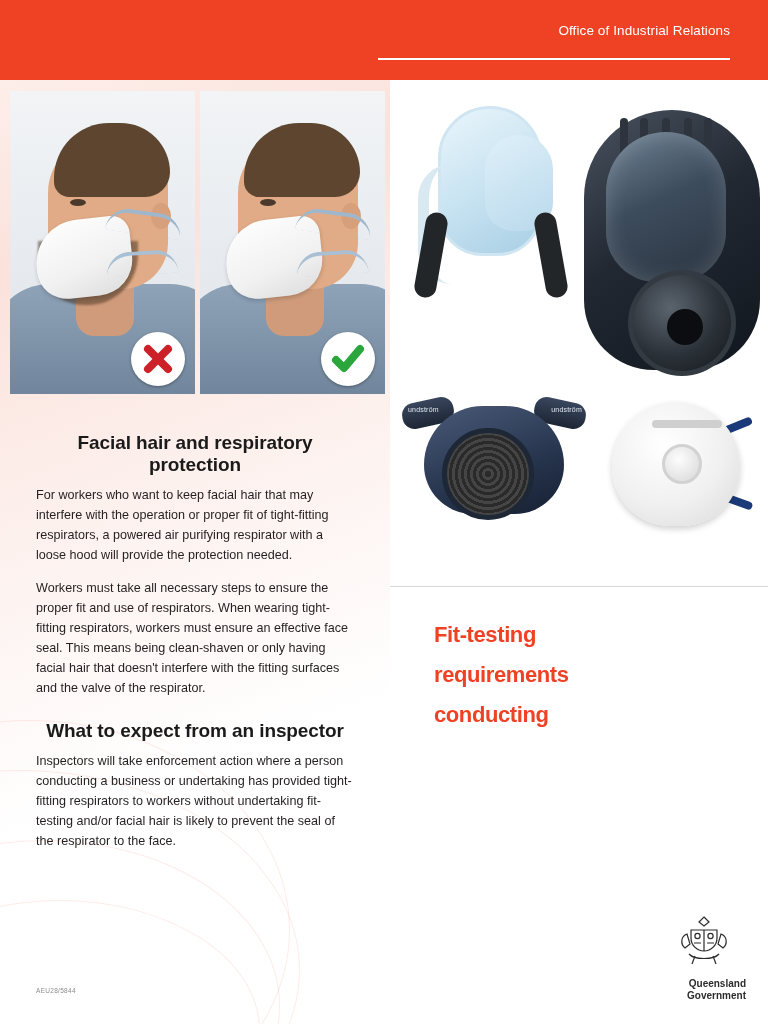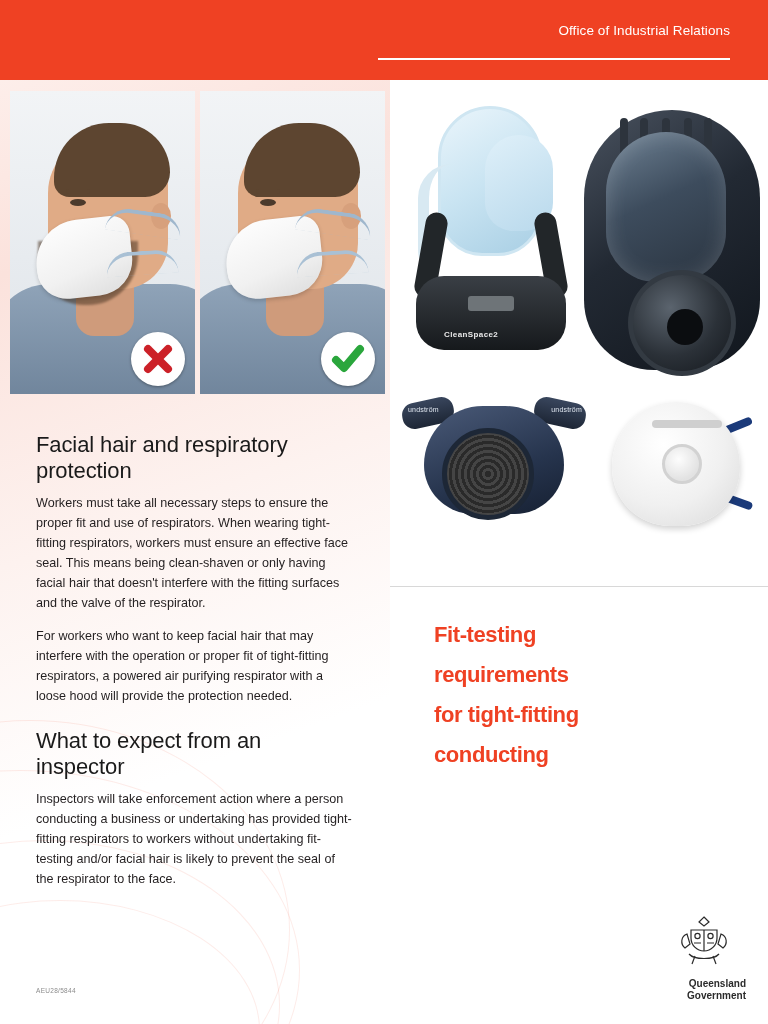--- a/index.html
+++ b/index.html
@@ -175,25 +175,26 @@
   }
   .badge svg { display: block; }
 
   
   .body-text {
     position: absolute;
     left: 36px; top: 352px;
     width: 318px;
   }
   h2.section-title {
-    font-size: 22px;
-    font-weight: 400;
+    font-size: 19px;
+    font-weight: 700;
     color: #1a1a1a;
     margin-bottom: 9px;
     letter-spacing: -0.1px;
+    text-align: center;
   }
   h2.section-title.second { margin-top: 22px; }
   p.para {
     font-size: 12.6px;
     line-height: 20px;
     color: #231f20;
     margin-bottom: 13px;
   }
   .doccode {
     position: absolute;
@@ -462,44 +463,40 @@
           <svg width="34" height="34" viewBox="0 0 34 34" aria-hidden="true">
             <polyline points="5,18 13,26 29,7" fill="none" stroke="#2aa63c" stroke-width="8" stroke-linecap="round" stroke-linejoin="round"></polyline>
           </svg>
         </div>
       </div>
 
     </div>
 
     <div class="body-text">
       <h2 class="section-title">Facial hair and respiratory protection</h2>
+      <p class="para">For workers who want to keep facial hair that may interfere with the operation or proper fit of tight-fitting respirators, a powered air purifying respirator with a loose hood will provide the protection needed.</p>
       <p class="para">Workers must take all necessary steps to ensure the proper fit and use of respirators. When wearing tight-fitting respirators, workers must ensure an effective face seal. This means being clean-shaven or only having facial hair that doesn't interfere with the fitting surfaces and the valve of the respirator.</p>
-      <p class="para">For workers who want to keep facial hair that may interfere with the operation or proper fit of tight-fitting respirators, a powered air purifying respirator with a loose hood will provide the protection needed.</p>
       <h2 class="section-title second">What to expect from an inspector</h2>
       <p class="para">Inspectors will take enforcement action where a person conducting a business or undertaking has provided tight-fitting respirators to workers without undertaking fit-testing and/or facial hair is likely to prevent the seal of the respirator to the face.</p>
     </div>
 
     <div class="doccode">AEU28/5844</div>
   </div>
 
   <div class="right-col">
 
     <div class="resp-area">
 
       <div class="r-papr">
         <div class="papr-hood">
           <div class="papr-face"></div>
         </div>
         <div class="papr-tube"></div>
         <div class="papr-arm-l"></div>
         <div class="papr-arm-r"></div>
-        <div class="papr-belt">
-          <div class="papr-ctrl"></div>
-          <div class="lbl">CleanSpace2</div>
-        </div>
       </div>
 
       <div class="r-full">
         <div class="full-shell"></div>
         <div class="full-straps">
           <i style="left:0"></i>
             <i style="left:20px"></i>
             <i style="left:42px"></i>
             <i style="left:64px"></i>
             <i style="left:84px"></i>
@@ -528,21 +525,20 @@
         </div>
       </div>
 
     </div>
 
     <div class="divider"></div>
 
     <div class="title-block">
       <div class="big-title">Fit-testing</div>
       <div class="big-title">requirements</div>
-      <div class="big-title">for tight-fitting</div>
       <div class="big-title">conducting</div>
     </div>
 
     <div class="crest">
       <svg class="crest-mark" width="54" height="60" viewBox="0 0 54 60" aria-hidden="true">
         <g fill="none" stroke="#2b2b2b" stroke-width="1.2">
           <path d="M27 3 l5 5 -5 4 -5 -4z"></path>
           <path d="M14 16 h26 v8 a13 13 0 0 1 -13 13 a13 13 0 0 1 -13 -13z"></path>
           <path d="M27 16 v21"></path>
           <circle cx="20.5" cy="22" r="2.6"></circle>

